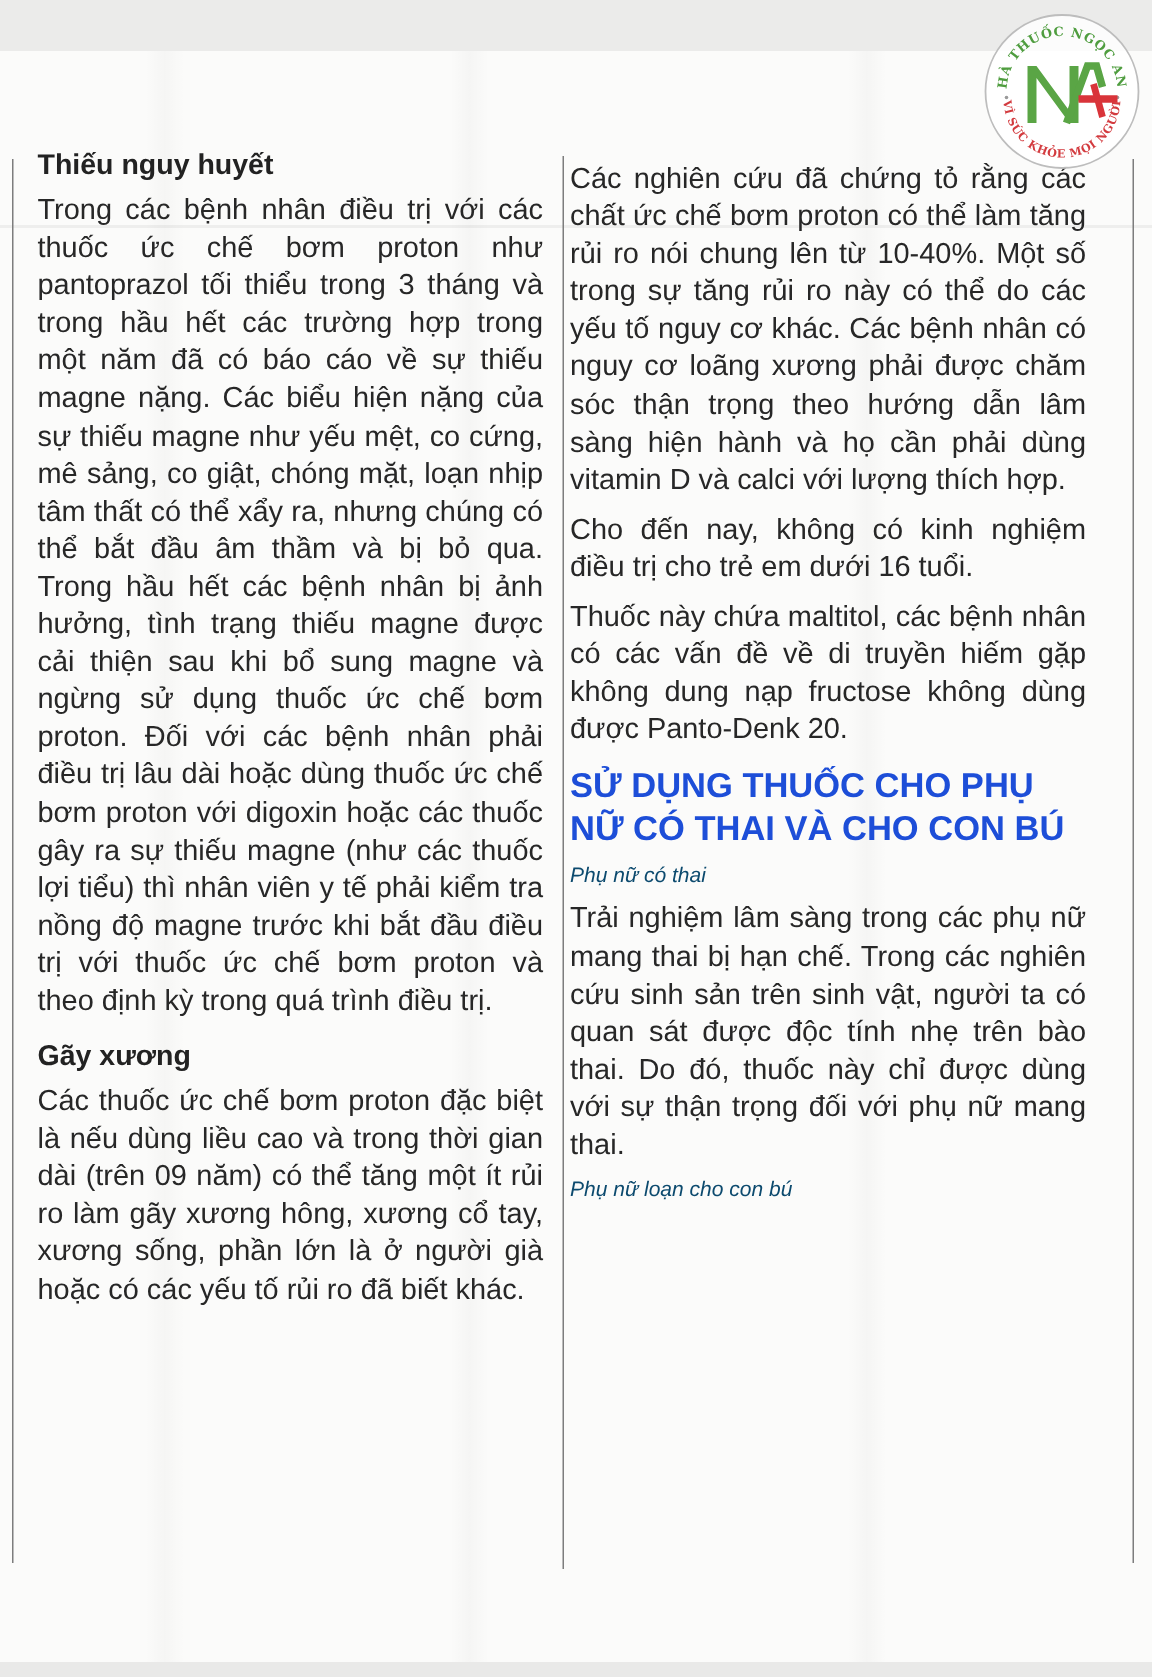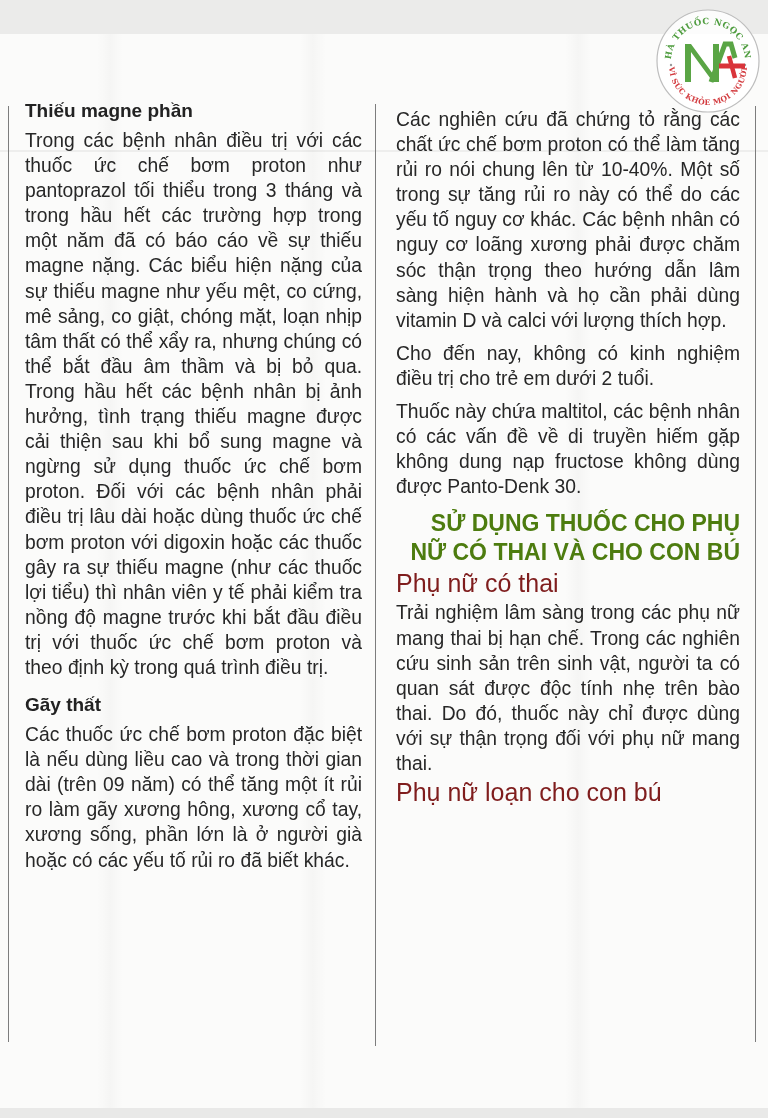--- a/index.html
+++ b/index.html
@@ -10,57 +10,57 @@
       color: #262626;
     }
     .top-band { position: absolute; left: 0; top: 0; width: 768px; height: 34px; background: #ebebea; }
     .bottom-band { position: absolute; left: 0; top: 1108px; width: 768px; height: 10px; background: #e9e9e8; }
     .page { position: absolute; left: 0; top: 34px; width: 768px; height: 1074px; background: #fbfbfa; }
     .fold { position: absolute; top: 0; width: 26px; height: 1074px; background: linear-gradient(90deg, rgba(0,0,0,0) 0%, rgba(0,0,0,0.025) 50%, rgba(0,0,0,0) 100%); }
     .hfold { position: absolute; left: 0; top: 116px; width: 768px; height: 2px; background: rgba(0,0,0,0.05); }
     .rule { position: absolute; width: 1px; background: #7d7d7d; }
     .col { position: absolute; }
     .col-left { left: 25px; top: 98px; width: 337px; }
-    .col-right { left: 396px; top: 107px; width: 344px; }
+    .col-right { left: 380px; top: 107px; width: 344px; }
     .h-sub { font-weight: bold; font-size: 19px; line-height: 26px; margin: 0 0 4px 0; color: #222; }
     .p { font-size: 19.3px; line-height: 25.1px; margin: 0; text-align: justify; color: #272727; }
     .p + .p { margin-top: 8px; }
     .gap { height: 12px; }
-    .h-main { font-weight: bold; font-size: 23px; line-height: 29px; margin: 10px 0 4px 0; color: #4d7c0f; text-transform: uppercase; text-align: right; }
-    .h-ital { font-size: 25px; line-height: 25px; margin: 4px 0 4px 0; color: #7f1d1d; }
+    .h-main { font-weight: bold; font-size: 23px; line-height: 29px; margin: 10px 0 4px 0; color: #1d4ed8; text-transform: uppercase; }
+    .h-ital { font-style: italic; font-size: 14px; line-height: 25px; margin: 4px 0 4px 0; color: #0c4a6e; }
     .stamp { position: absolute; left: 655px; top: 8px; width: 106px; height: 106px; }
   </style>
 </head>
 <body>
 
 <div class="top-band"></div>
 <div class="page">
   <div class="fold" style="left:97px"></div>
   <div class="fold" style="left:300px"></div>
   <div class="fold" style="left:565px"></div>
   <div class="hfold"></div>
 </div>
 <div class="bottom-band"></div>
 
 <div class="rule" style="left:8px; top:106px; height:936px;"></div>
 <div class="rule" style="left:375px; top:104px; height:942px;"></div>
 <div class="rule" style="left:755px; top:106px; height:936px;"></div>
 
 <div class="col col-left">
-  <h3 class="h-sub">Thiếu magne phần</h3>
+  <h3 class="h-sub">Thiếu nguy huyết</h3>
   <p class="p">Trong các bệnh nhân điều trị với các thuốc ức chế bơm proton như pantoprazol tối thiểu trong 3 tháng và trong hầu hết các trường hợp trong một năm đã có báo cáo về sự thiếu magne nặng. Các biểu hiện nặng của sự thiếu magne như yếu mệt, co cứng, mê sảng, co giật, chóng mặt, loạn nhịp tâm thất có thể xẩy ra, nhưng chúng có thể bắt đầu âm thầm và bị bỏ qua. Trong hầu hết các bệnh nhân bị ảnh hưởng, tình trạng thiếu magne được cải thiện sau khi bổ sung magne và ngừng sử dụng thuốc ức chế bơm proton. Đối với các bệnh nhân phải điều trị lâu dài hoặc dùng thuốc ức chế bơm proton với digoxin hoặc các thuốc gây ra sự thiếu magne (như các thuốc lợi tiểu) thì nhân viên y tế phải kiểm tra nồng độ magne trước khi bắt đầu điều trị với thuốc ức chế bơm proton và theo định kỳ trong quá trình điều trị.</p>
   <div class="gap"></div>
-  <h3 class="h-sub">Gãy thất</h3>
+  <h3 class="h-sub">Gãy xương</h3>
   <p class="p">Các thuốc ức chế bơm proton đặc biệt là nếu dùng liều cao và trong thời gian dài (trên 09 năm) có thể tăng một ít rủi ro làm gãy xương hông, xương cổ tay, xương sống, phần lớn là ở người già hoặc có các yếu tố rủi ro đã biết khác.</p>
 </div>
 
 <div class="col col-right">
   <p class="p">Các nghiên cứu đã chứng tỏ rằng các chất ức chế bơm proton có thể làm tăng rủi ro nói chung lên từ 10-40%. Một số trong sự tăng rủi ro này có thể do các yếu tố nguy cơ khác. Các bệnh nhân có nguy cơ loãng xương phải được chăm sóc thận trọng theo hướng dẫn lâm sàng hiện hành và họ cần phải dùng vitamin D và calci với lượng thích hợp.</p>
-  <p class="p">Cho đến nay, không có kinh nghiệm điều trị cho trẻ em dưới 2 tuổi.</p>
-  <p class="p">Thuốc này chứa maltitol, các bệnh nhân có các vấn đề về di truyền hiếm gặp không dung nạp fructose không dùng được Panto-Denk 30.</p>
+  <p class="p">Cho đến nay, không có kinh nghiệm điều trị cho trẻ em dưới 16 tuổi.</p>
+  <p class="p">Thuốc này chứa maltitol, các bệnh nhân có các vấn đề về di truyền hiếm gặp không dung nạp fructose không dùng được Panto-Denk 20.</p>
   <h2 class="h-main">SỬ DỤNG THUỐC CHO PHỤ NỮ CÓ THAI VÀ CHO CON BÚ</h2>
   <div class="h-ital">Phụ nữ có thai</div>
   <p class="p">Trải nghiệm lâm sàng trong các phụ nữ mang thai bị hạn chế. Trong các nghiên cứu sinh sản trên sinh vật, người ta có quan sát được độc tính nhẹ trên bào thai. Do đó, thuốc này chỉ được dùng với sự thận trọng đối với phụ nữ mang thai.</p>
   <div class="h-ital">Phụ nữ loạn cho con bú</div>
 </div>
 
 <div class="stamp">
   <svg width="106" height="106" viewBox="0 0 106 106">
     <defs>
       <path id="arcTop" d="M 16 53 A 37 37 0 0 1 90 53"></path>

